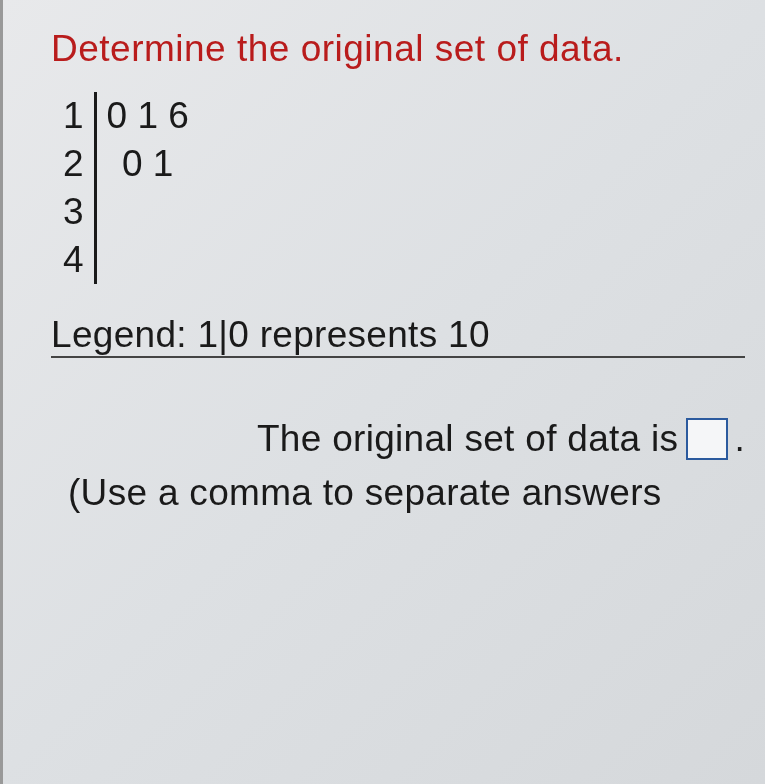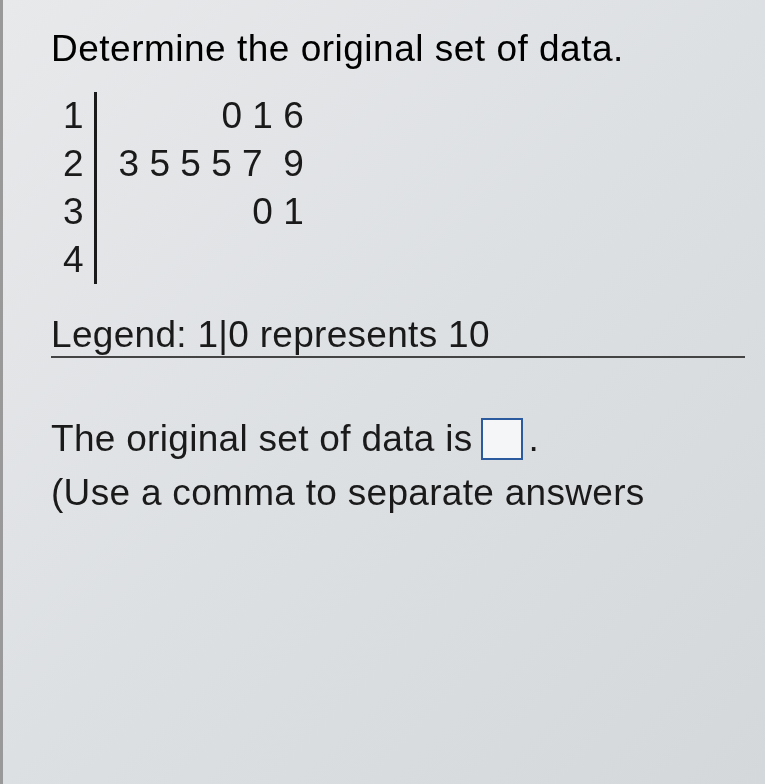--- a/index.html
+++ b/index.html
@@ -13,38 +13,38 @@
       color: #1a1a1a;
       overflow: hidden;
       border-left: 3px solid #999;
     }
     .container {
       padding: 28px 20px 30px 48px;
     }
     .prompt {
       font-size: 37px;
       margin-bottom: 22px;
-      color: #000000;
+      color: #b91c1c;
       letter-spacing: 0.5px;
     }
     .stemleaf {
       display: flex;
       font-size: 37px;
       margin-left: 12px;
       margin-bottom: 30px;
       line-height: 1.3;
     }
     .stems {
       text-align: right;
       padding-right: 10px;
       border-right: 3px solid #1a1a1a;
     }
     .leaves {
-      text-align: right;
-      padding-left: 22px;
+      text-align: center;
+      padding-left: 10px;
     }
     .stem-row, .leaf-row {
       height: 48px;
       white-space: pre;
     }
     .legend {
       font-size: 37px;
       letter-spacing: 0.3px;
     }
     .divider {
@@ -53,51 +53,52 @@
       margin: 0 0 60px 0;
       width: 100%;
     }
     .answer-line {
       font-size: 37px;
       letter-spacing: 0.3px;
       margin-bottom: 12px;
       display: flex;
       align-items: center;
       flex-wrap: wrap;
+      justify-content: flex-end;
     }
     .answer-box {
       display: inline-block;
       width: 42px;
       height: 42px;
       border: 2px solid #2b5a9e;
       background: #f5f6f8;
       vertical-align: middle;
       margin: 0 6px 0 8px;
     }
     .hint {
       font-size: 37px;
       letter-spacing: 0.3px;
+      margin-left: 17px;
     }
   </style>
 </head>
 <body>
 
 <div class="container">
   <div class="prompt">Determine the original set of data.</div>
 
   <div class="stemleaf">
     <div class="stems">
       <div class="stem-row">1</div>
       <div class="stem-row">2</div>
       <div class="stem-row">3</div>
       <div class="stem-row">4</div>
     </div>
     <div class="leaves">
       <div class="leaf-row">0 1 6</div>
-      <div class="leaf-row">3 5 5 5 7  9</div>
       <div class="leaf-row">0 1</div>
     </div>
   </div>
 
   <div class="legend">Legend: 1|0 represents 10</div>
 
   <hr class="divider">
 
   <div class="answer-line">
     <span>The original set of data is</span>

